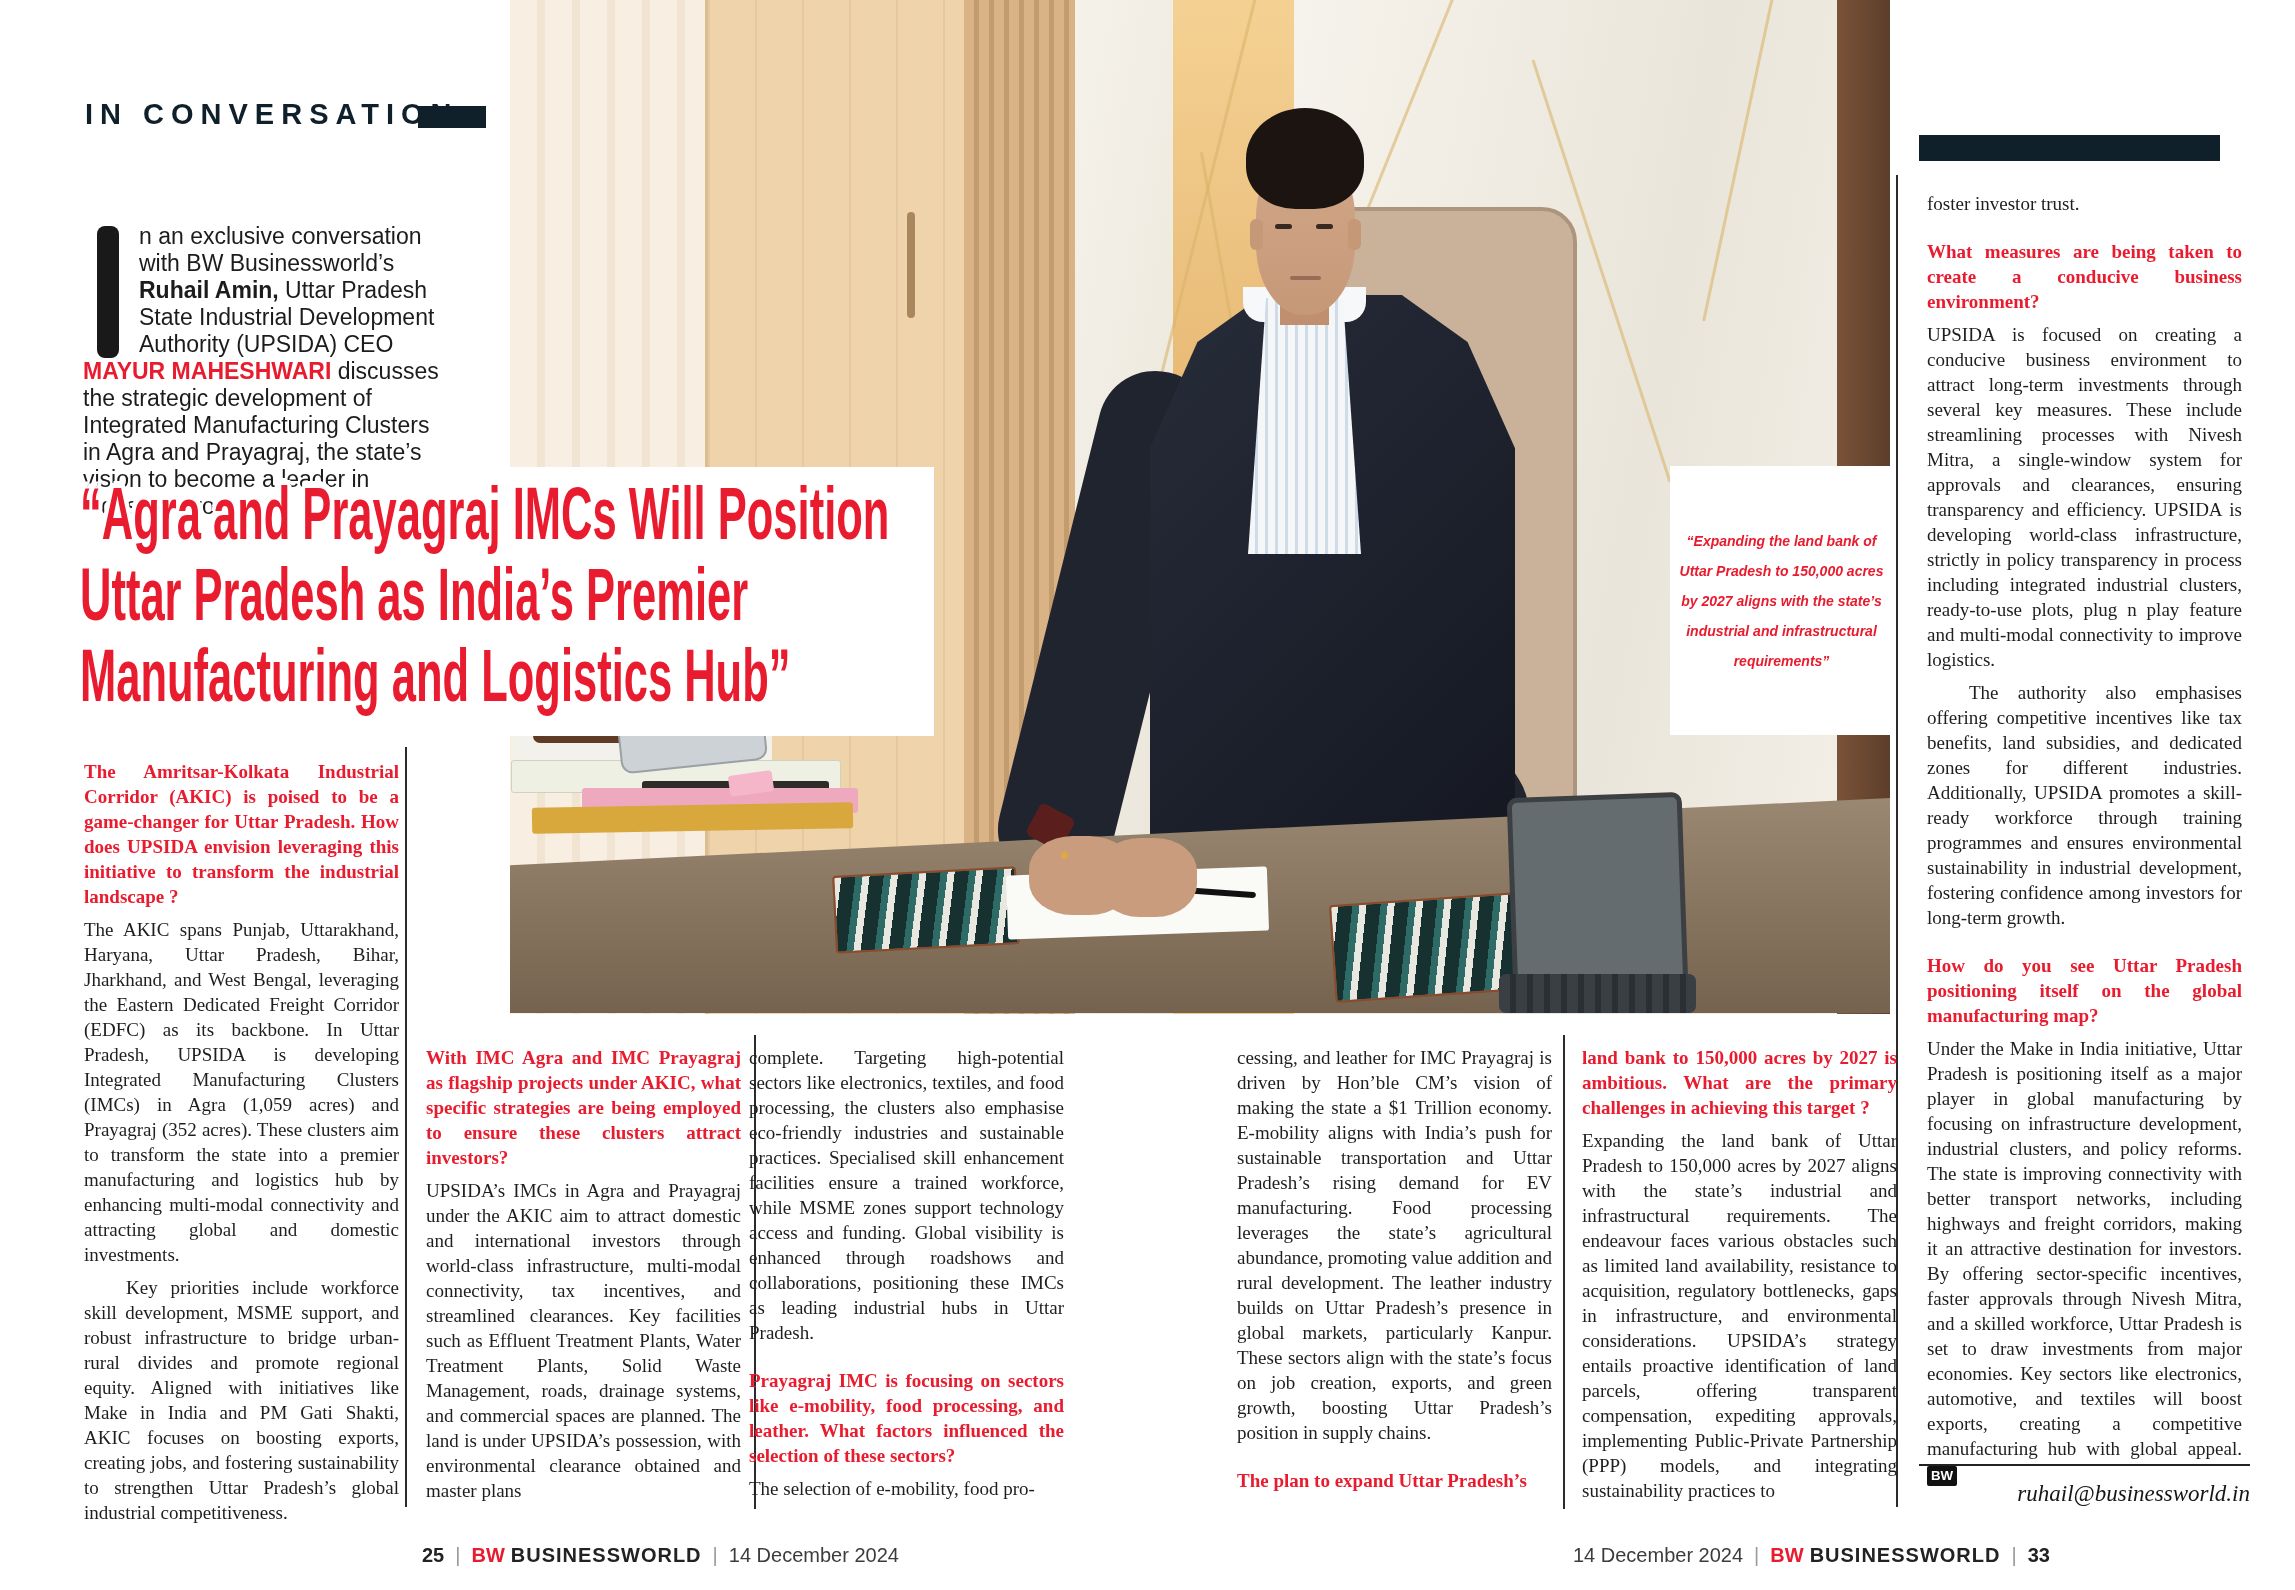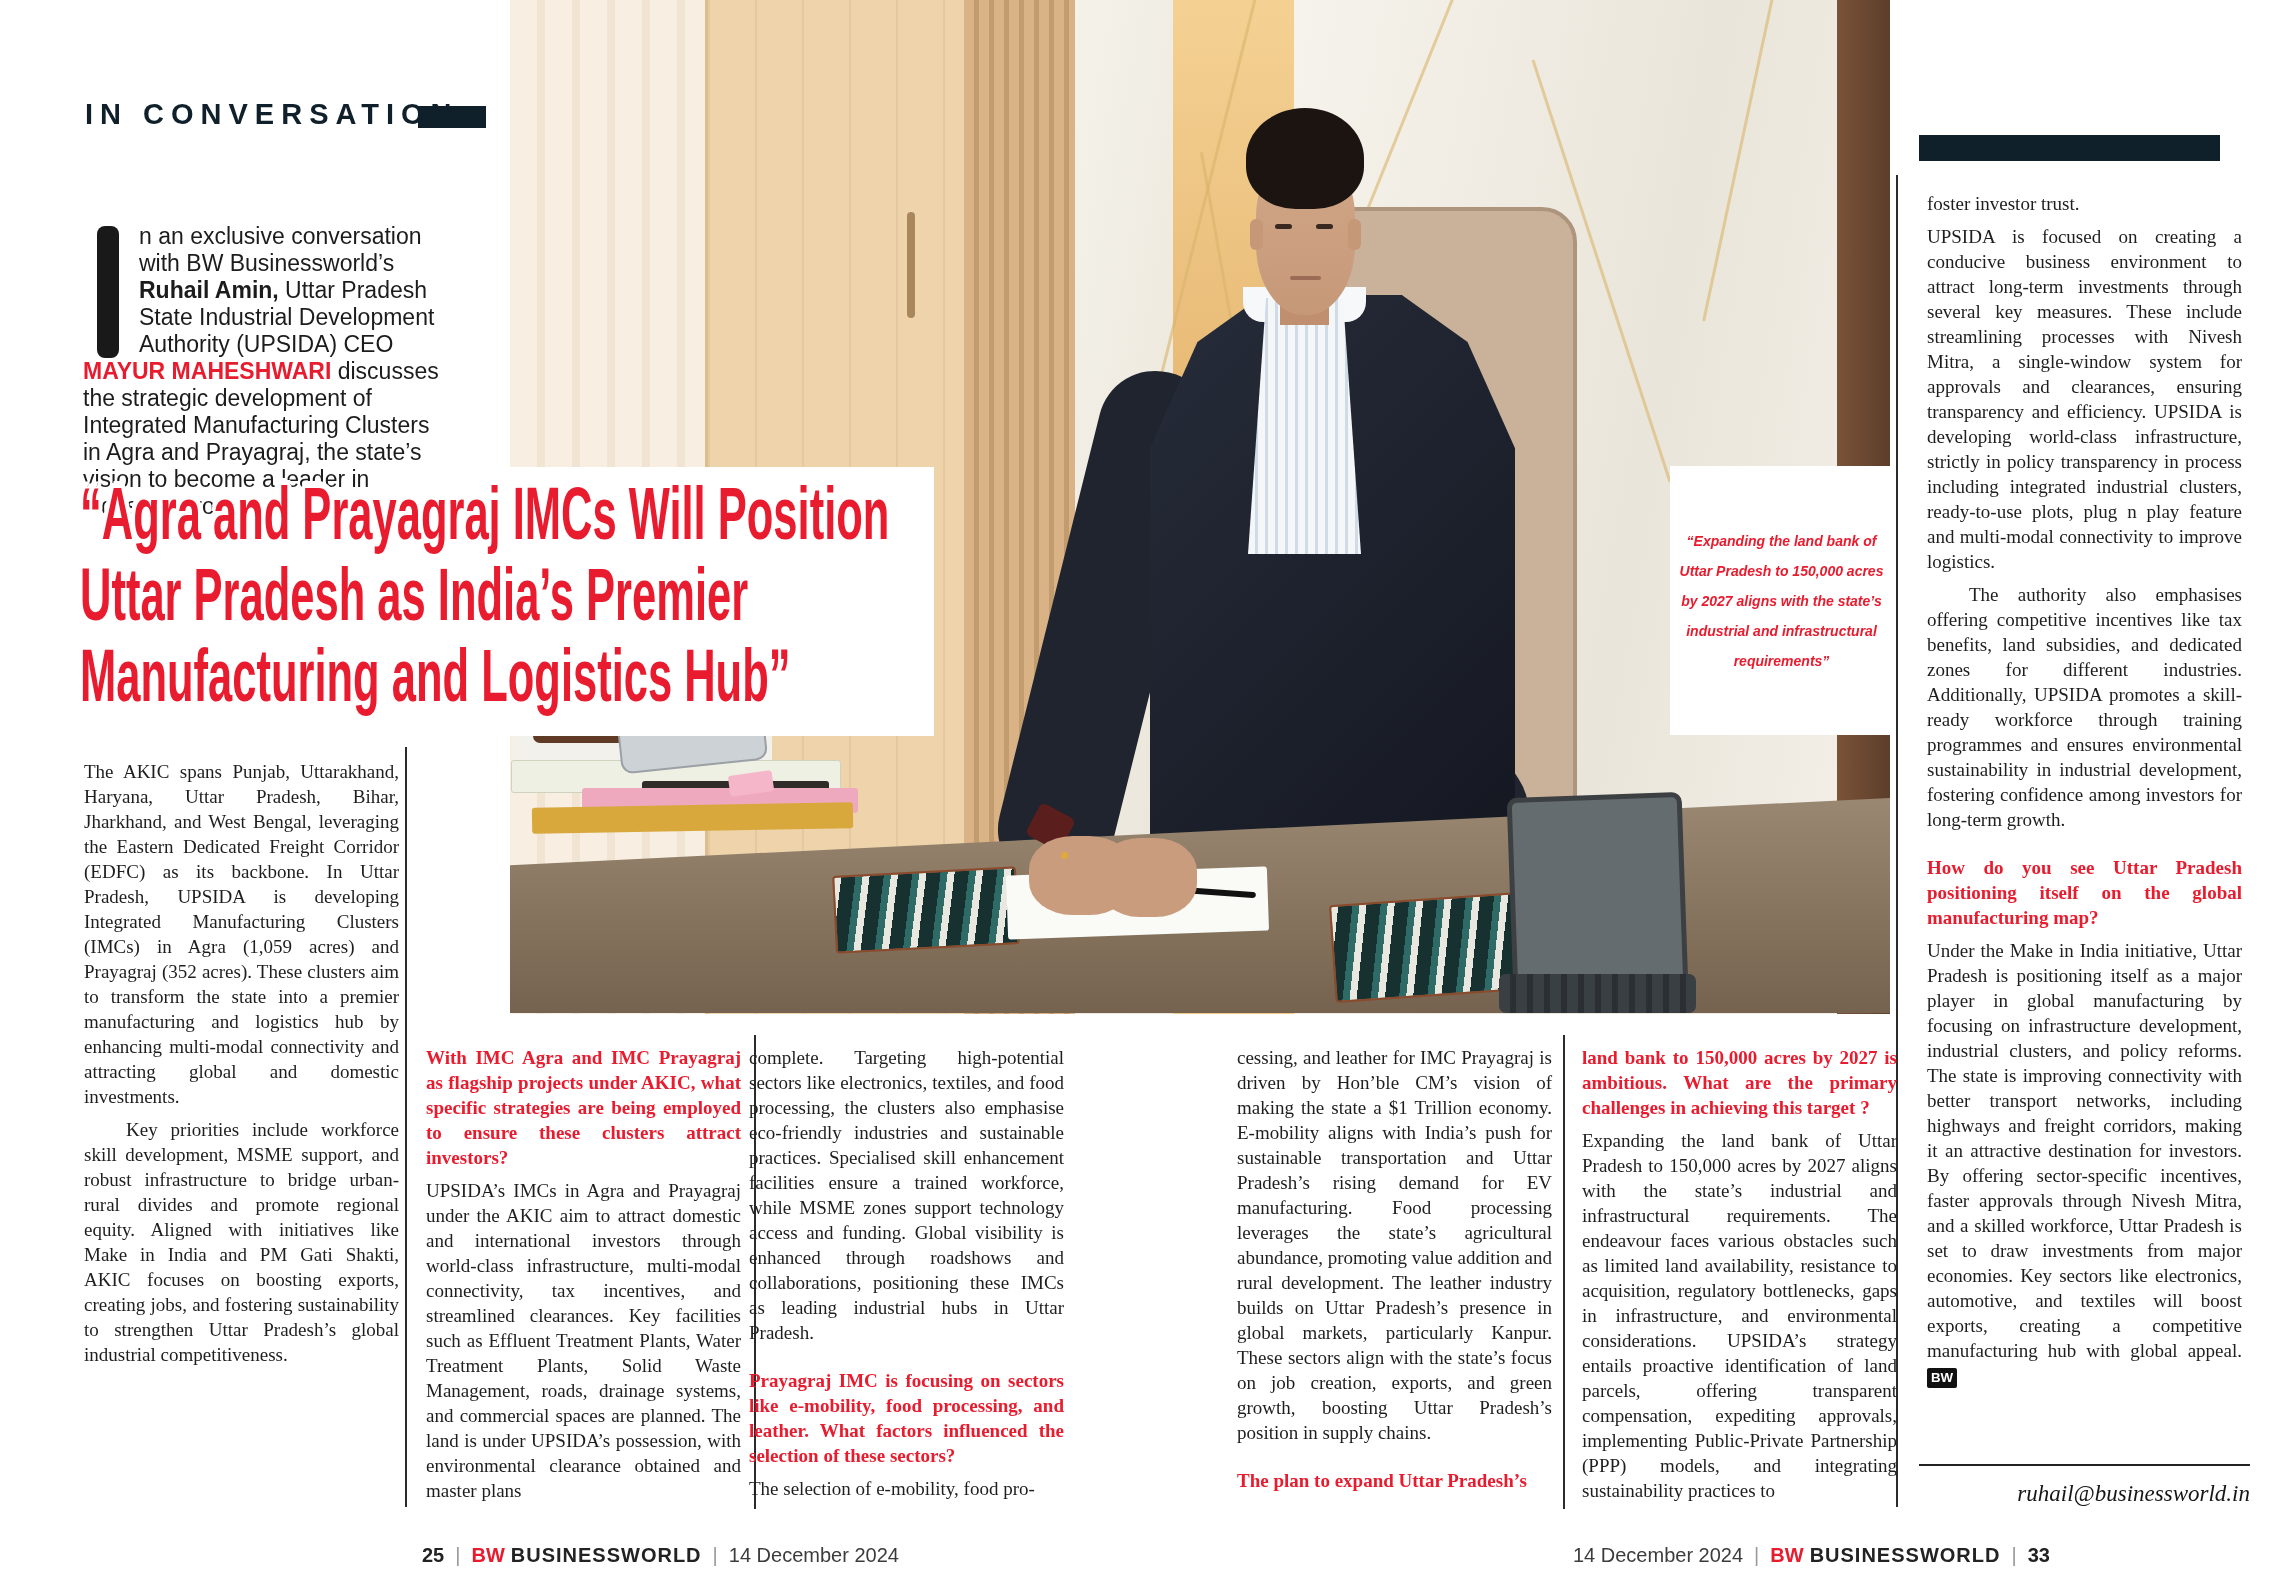--- a/index.html
+++ b/index.html
@@ -182,20 +182,21 @@
     <div id="dropcap"></div>
     <span>n an exclusive conversation with BW Businessworld’s </span><span class="b">Ruhail Amin,</span><span> Uttar Pradesh State Industrial Development Authority (UPSIDA) CEO </span><span class="b red">MAYUR MAHESHWARI</span><span> discusses the strategic development of Integrated Manufacturing Clusters in Agra and Prayagraj, the state’s vision to become a leader in industrial growth</span>
   </div>
 
   <div class="abs vrule" style="left:405px;top:747px;height:760px;"></div>
   <div class="abs vrule" style="left:754px;top:1035px;height:474px;"></div>
   <div class="abs vrule" style="left:1563px;top:1035px;height:474px;"></div>
   <div class="abs vrule" style="left:1896px;top:175px;height:1332px;"></div>
 
   <div class="col" style="left:76px;top:751px;">
+    <p class="q">The Amritsar-Kolkata Industrial Corridor (AKIC) is poised to be a game-changer for Uttar Pradesh. How does UPSIDA envision leveraging this initiative to transform the industrial landscape ?</p>
     <p>The AKIC spans Punjab, Uttarakhand, Haryana, Uttar Pradesh, Bihar, Jharkhand, and West Bengal, leveraging the Eastern Dedicated Freight Corridor (EDFC) as its backbone. In Uttar Pradesh, UPSIDA is developing Integrated Manufacturing Clusters (IMCs) in Agra (1,059 acres) and Prayagraj (352 acres). These clusters aim to transform the state into a premier manufacturing and logistics hub by enhancing multi-modal connectivity and attracting global and domestic investments.</p>
     <p class="ind">Key priorities include workforce skill development, MSME support, and robust infrastructure to bridge urban-rural divides and promote regional equity. Aligned with initiatives like Make in India and PM Gati Shakti, AKIC focuses on boosting exports, creating jobs, and fostering sustainability to strengthen Uttar Pradesh’s global industrial competitiveness.</p>
   </div>
 
   <div class="col" style="left:418px;top:1037px;">
     <p class="q">With IMC Agra and IMC Prayagraj as flagship projects under AKIC, what specific strategies are being employed to ensure these clusters attract investors?</p>
     <p>UPSIDA’s IMCs in Agra and Prayagraj under the AKIC aim to attract domestic and international investors through world-class infrastructure, multi-modal connectivity, tax incentives, and streamlined clearances. Key facilities such as Effluent Treatment Plants, Water Treatment Plants, Solid Waste Management, roads, drainage systems, and commercial spaces are planned. The land is under UPSIDA’s possession, with environmental clearance obtained and master plans</p>
   </div>
 
   <div class="col" style="left:741px;top:1037px;">
@@ -209,20 +210,21 @@
     <p class="q gap-top">The plan to expand Uttar Pradesh’s</p>
   </div>
 
   <div class="col" style="left:1574px;top:1037px;">
     <p class="q">land bank to 150,000 acres by 2027 is ambitious. What are the primary challenges in achieving this target ?</p>
     <p>Expanding the land bank of Uttar Pradesh to 150,000 acres by 2027 aligns with the state’s industrial and infrastructural requirements. The endeavour faces various obstacles such as limited land availability, resistance to acquisition, regulatory bottlenecks, gaps in infrastructure, and environmental considerations. UPSIDA’s strategy entails proactive identification of land parcels, offering transparent compensation, expediting approvals, implementing Public-Private Partnership (PPP) models, and integrating sustainability practices to</p>
   </div>
 
   <div class="col" style="left:1919px;top:183px;">
     <p>foster investor trust.</p>
+    <p class="q gap-top">What measures are being taken to create a conducive business environment?</p>
     <p>UPSIDA is focused on creating a conducive business environment to attract long-term investments through several key measures. These include streamlining processes with Nivesh Mitra, a single-window system for approvals and clearances, ensuring transparency and efficiency. UPSIDA is developing world-class infrastructure, strictly in policy transparency in process including integrated industrial clusters, ready-to-use plots, plug n play feature and multi-modal connectivity to improve logistics.</p>
     <p class="ind">The authority also emphasises offering competitive incentives like tax benefits, land subsidies, and dedicated zones for different industries. Additionally, UPSIDA promotes a skill-ready workforce through training programmes and ensures environmental sustainability in industrial development, fostering confidence among investors for long-term growth.</p>
     <p class="q gap-top">How do you see Uttar Pradesh positioning itself on the global manufacturing map?</p>
     <p><span>Under the Make in India initiative, Uttar Pradesh is positioning itself as a major player in global manufacturing by focusing on infrastructure development, industrial clusters, and policy reforms. The state is improving connectivity with better transport networks, including highways and freight corridors, making it an attractive destination for investors. By offering sector-specific incentives, faster approvals through Nivesh Mitra, and a skilled workforce, Uttar Pradesh is set to draw investments from major economies. Key sectors like electronics, automotive, and textiles will boost exports, creating a competitive manufacturing hub with global appeal.</span> <span class="bw-logo">BW</span></p>
   </div>
 
   <div class="abs" style="left:1919px;top:1464px;width:331px;height:1.5px;background:#222;"></div>
   <div id="email" class="abs">ruhail@businessworld.in</div>
 
   <div class="abs footer" style="left:422px;top:1544px;">

